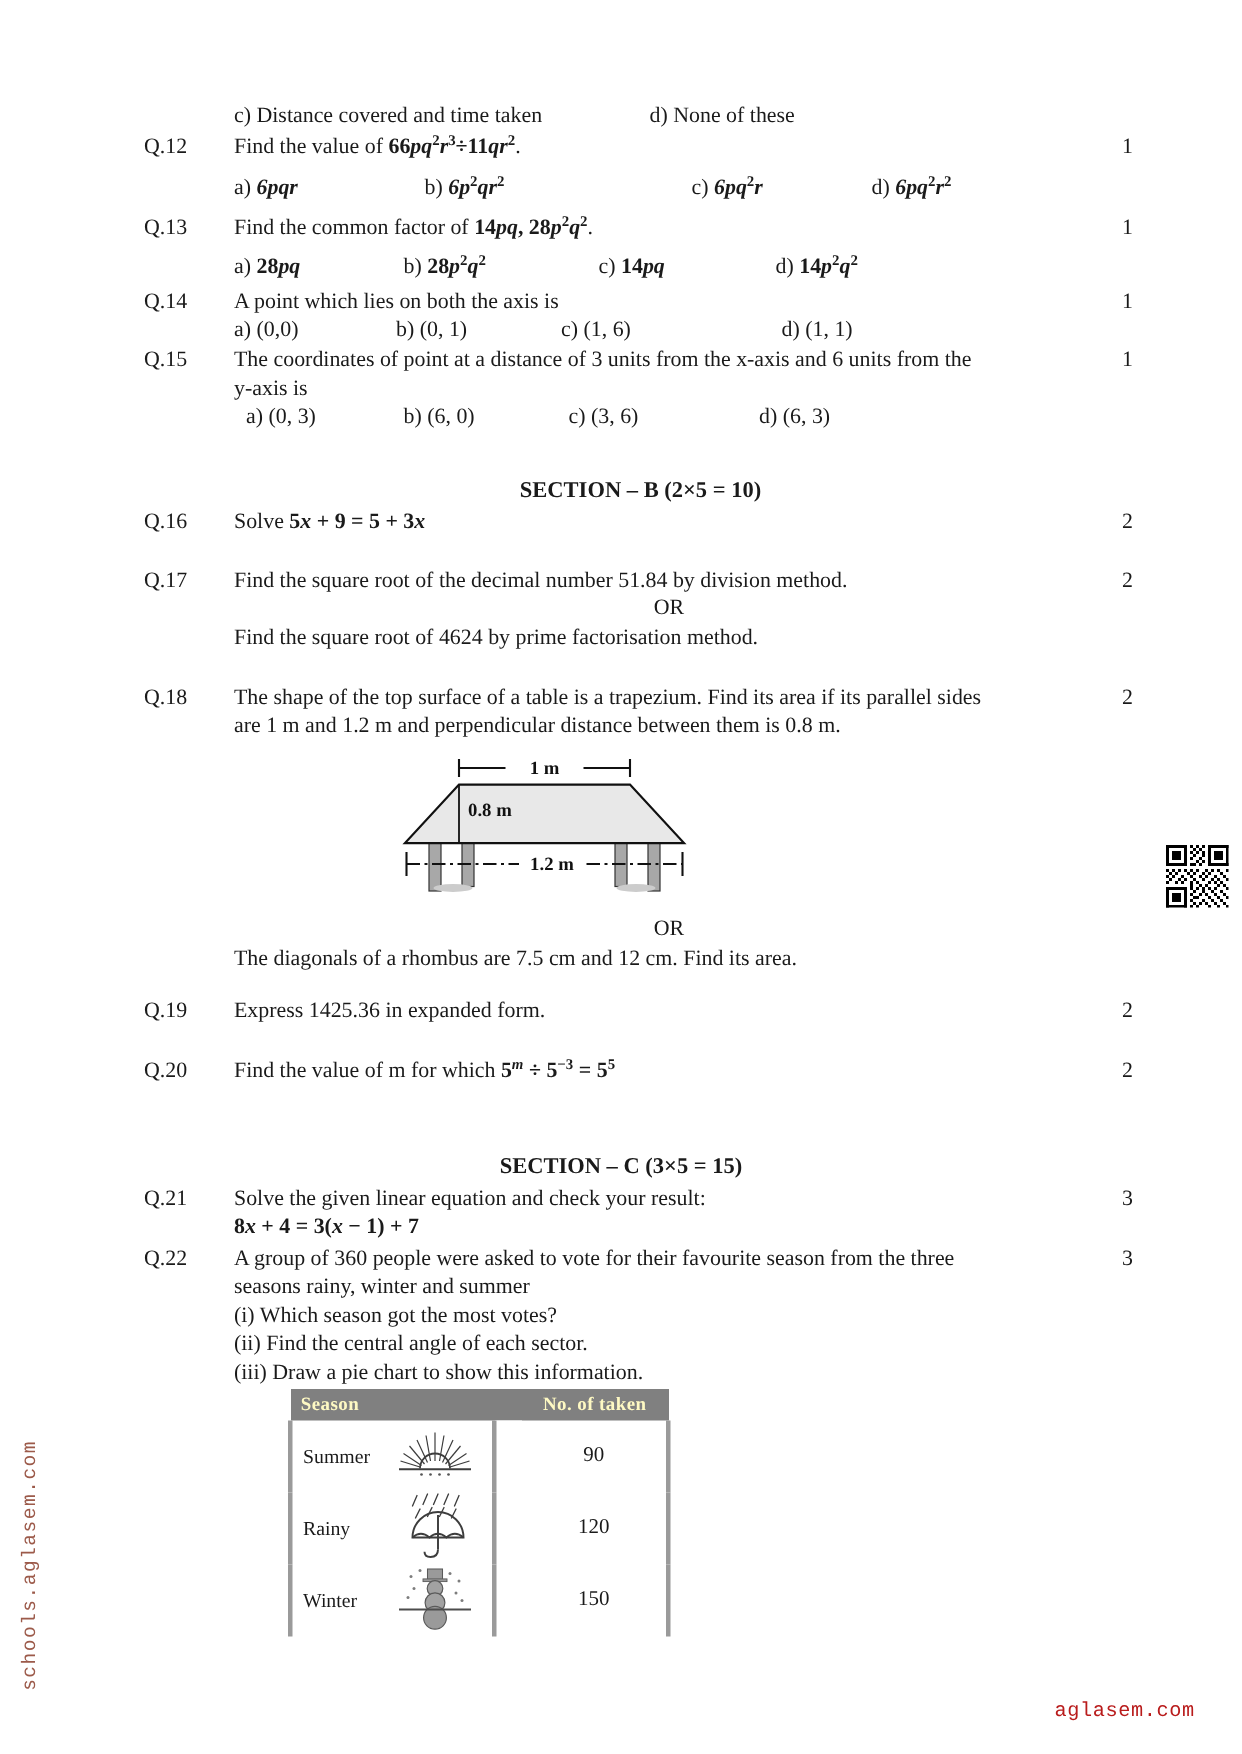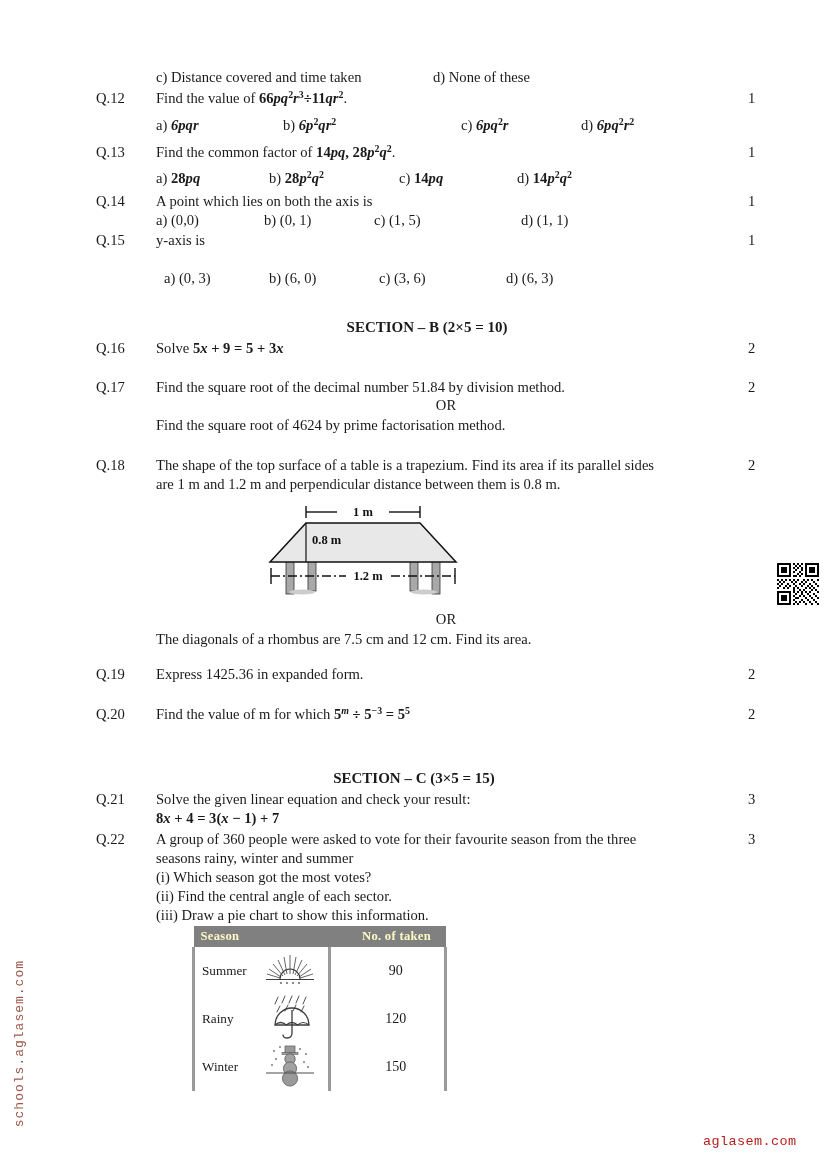--- a/index.html
+++ b/index.html
@@ -179,28 +179,29 @@
 
   <div class="row" style="top:192px;">
     <div class="qcol">Q.14</div>
     <div class="bodycol">A point which lies on both the axis is</div>
     <div class="marks">1</div>
   </div>
   <div class="row" style="top:211px;">
     <div class="bodycol">
       <span class="opt" style="left:0px;">a) (0,0)</span>
       <span class="opt" style="left:108px;">b) (0, 1)</span>
-      <span class="opt" style="left:218px;">c) (1, 5)</span>
+      <span class="opt" style="left:218px;">c) (1, 6)</span>
       <span class="opt" style="left:326px;margin-left:39px;">d) (1, 1)</span>
     </div>
   </div>
 
   <div class="row" style="top:231px;">
     <div class="qcol">Q.15</div>
     <div class="bodycol">
+      <div>The coordinates of point at a distance of 3 units from the x-axis and 6 units from the</div>
       <div>y-axis is</div>
     </div>
     <div class="marks">1</div>
   </div>
   <div class="row" style="top:269px;">
     <div class="bodycol">
       <span class="opt" style="left:8px;">a) (0, 3)</span>
       <span class="opt" style="left:113px;">b) (6, 0)</span>
       <span class="opt" style="left:223px;">c) (3, 6)</span>
       <span class="opt" style="left:350px;">d) (6, 3)</span>

